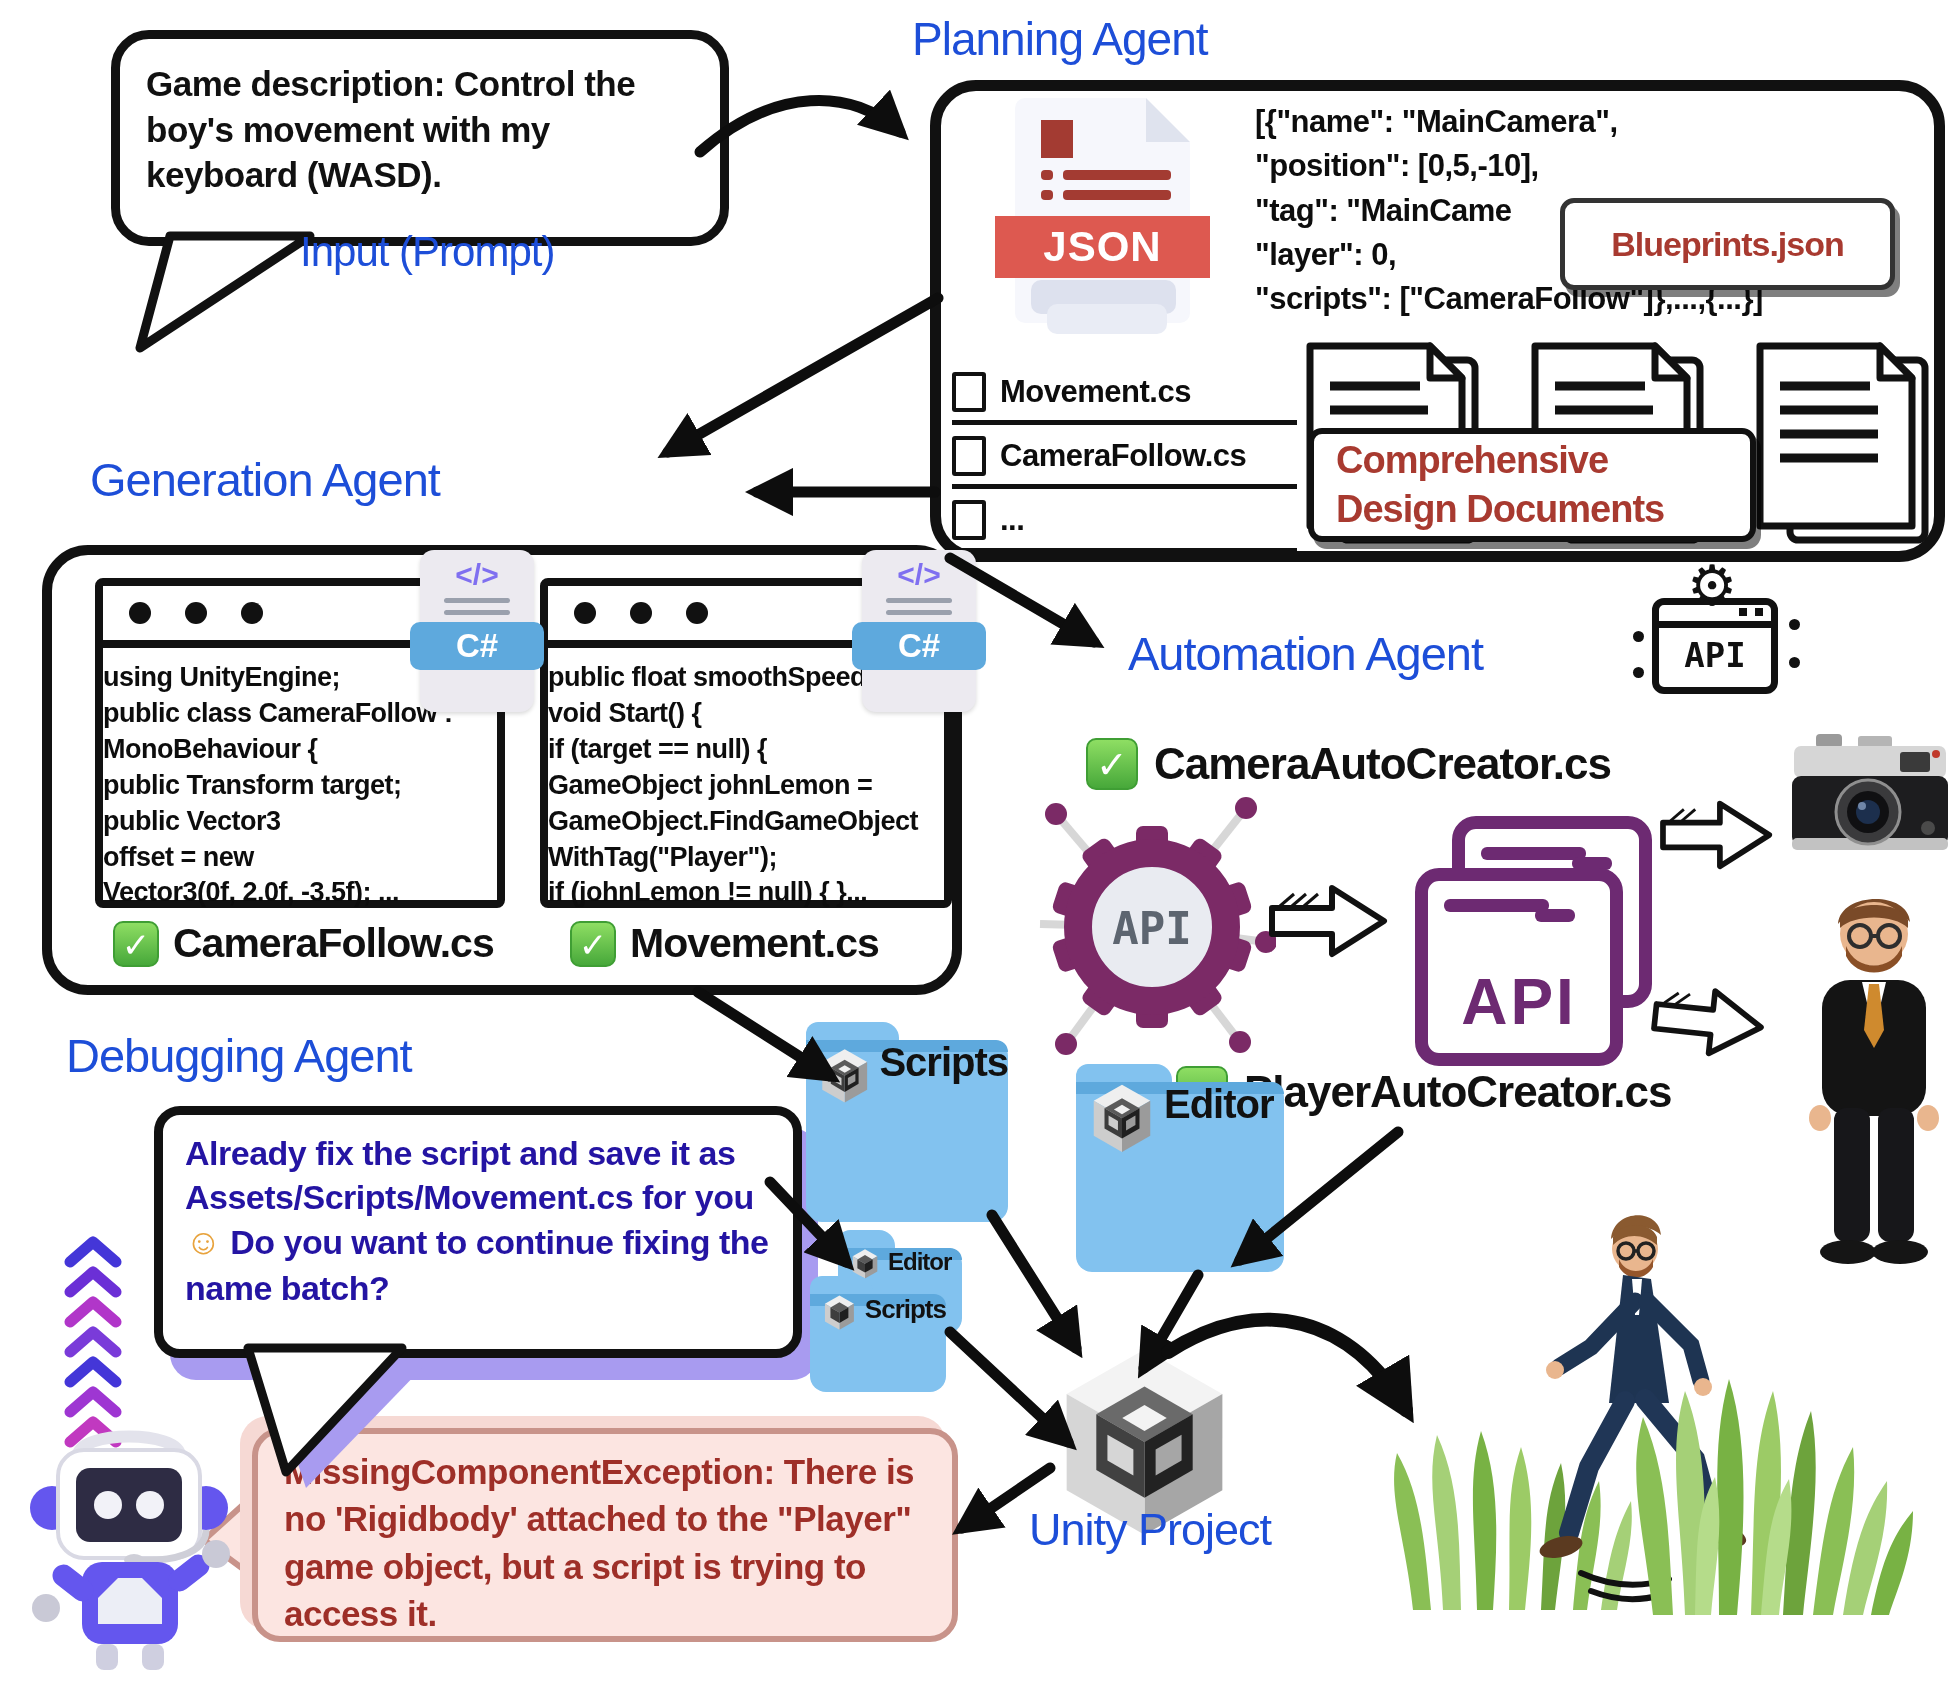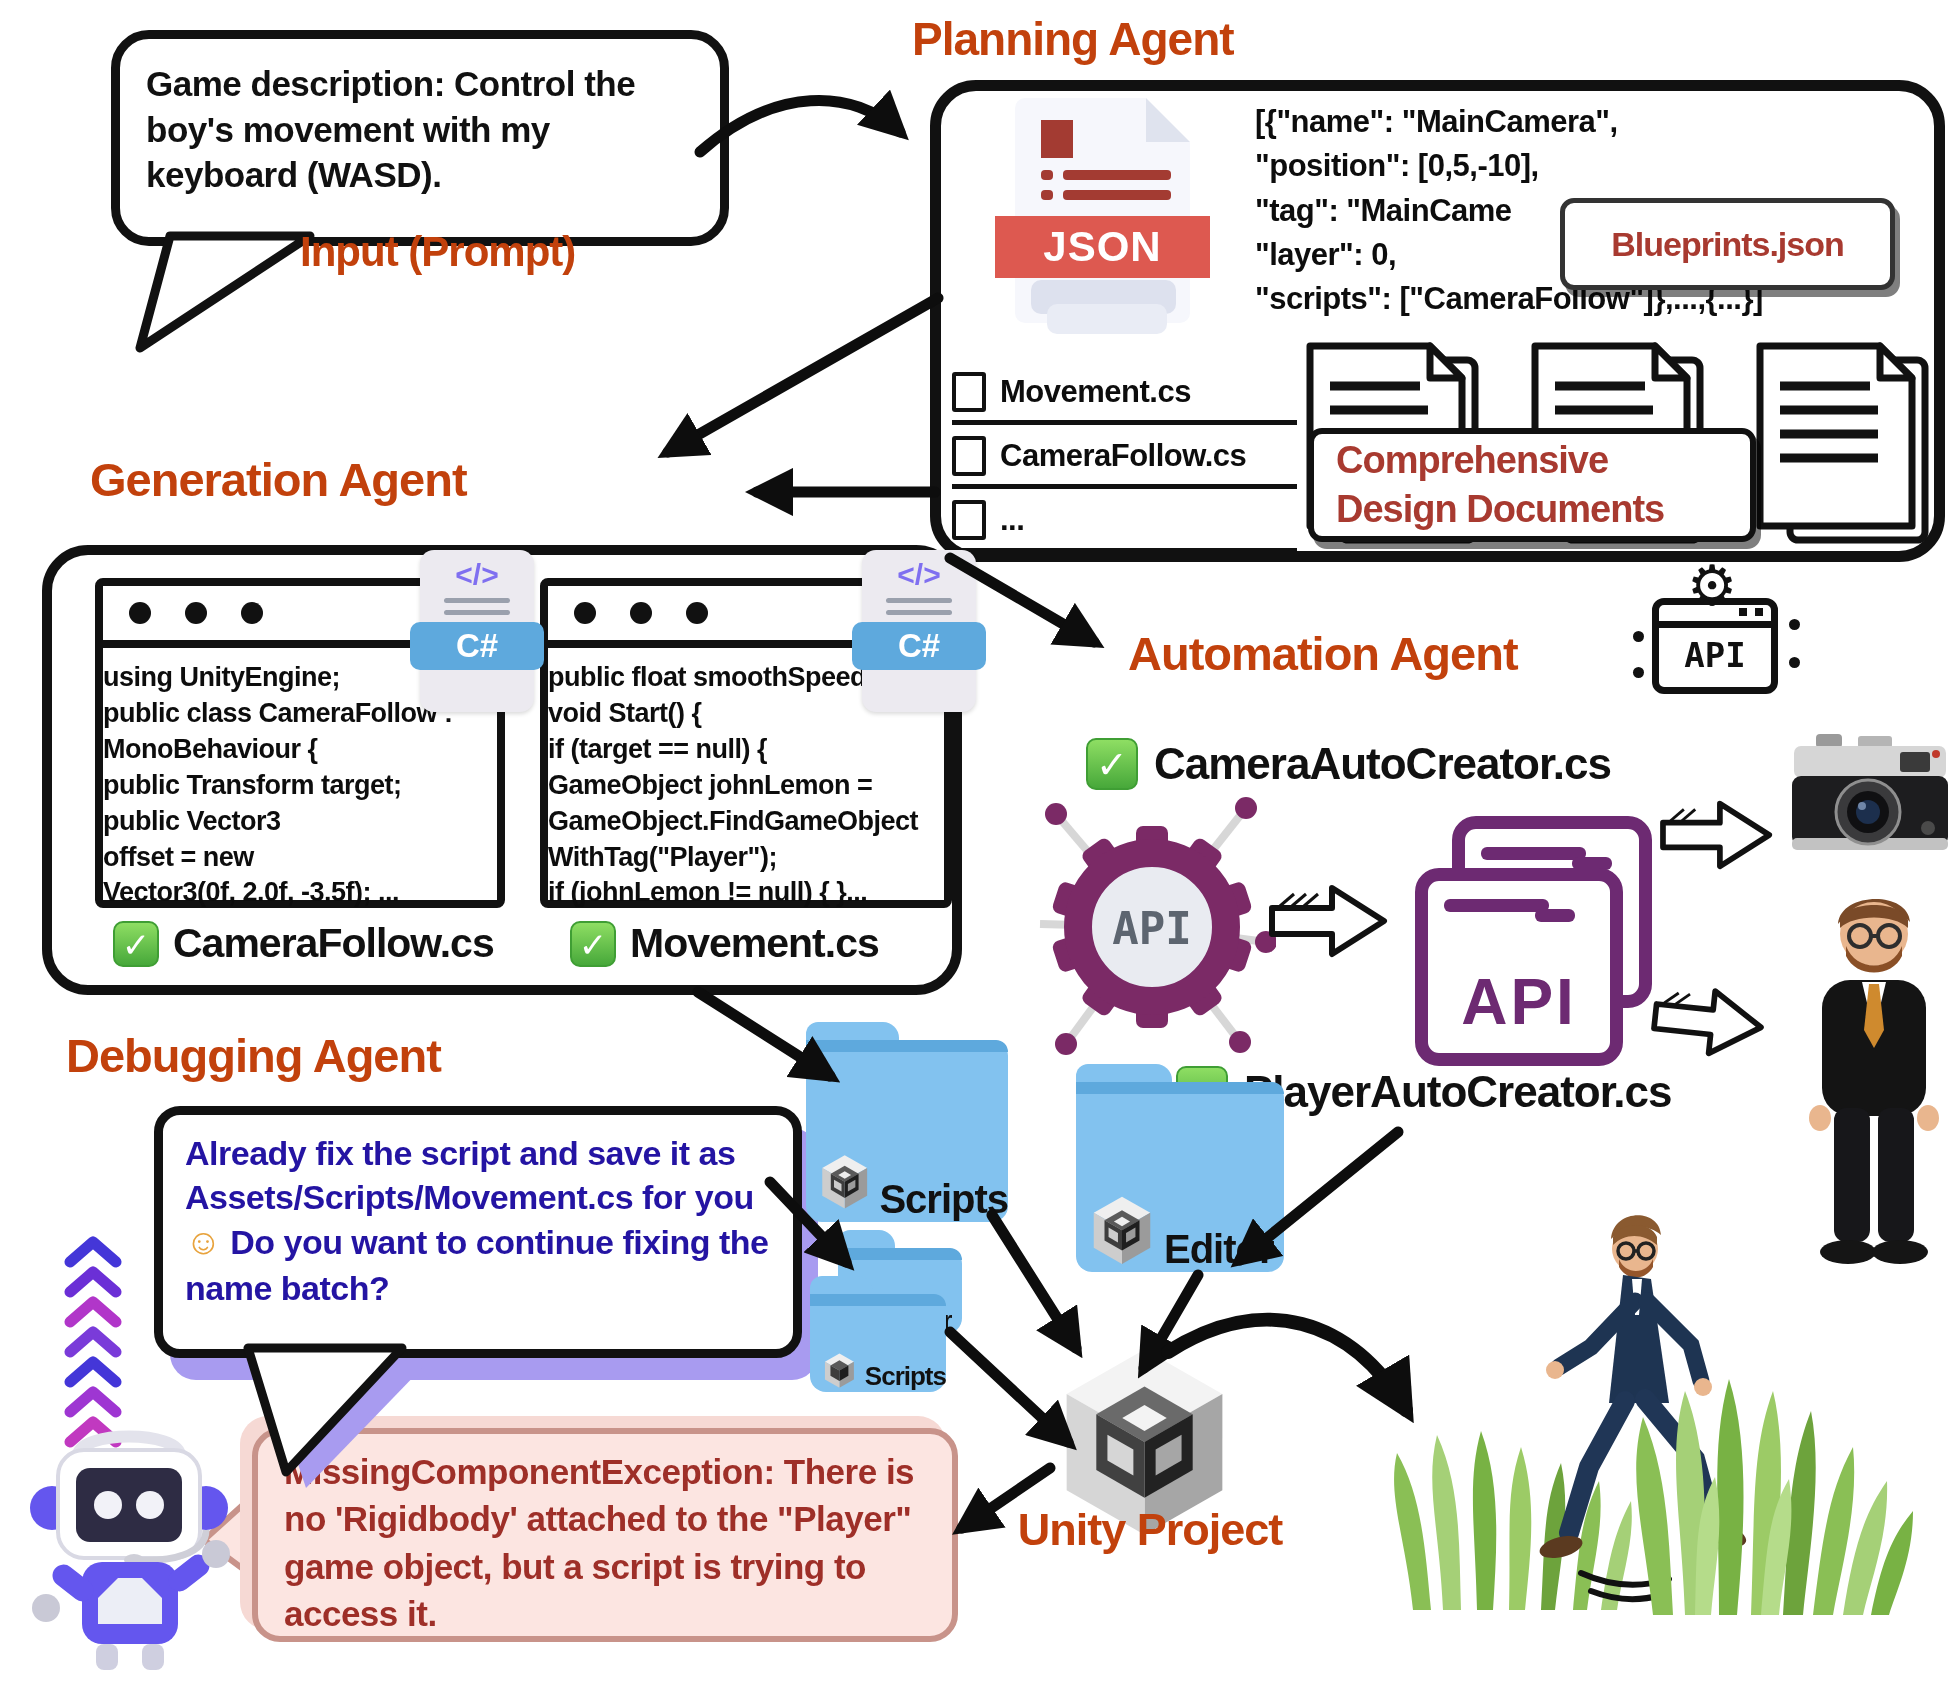--- a/index.html
+++ b/index.html
@@ -1,19 +1,19 @@
 <!DOCTYPE html>
 <html><head>
 <meta charset="utf-8">
 <style>
   html,body{margin:0;padding:0;background:#fff;}
   .canvas{position:relative;width:1960px;height:1700px;background:#fff;overflow:hidden;
           font-family:"Liberation Sans","DejaVu Sans",sans-serif;color:#0d0d0d;}
   .abs{position:absolute;}
-  .hd{font-weight:700;letter-spacing:-1px;color:#c2410c;}
+  .hd{font-weight:400;letter-spacing:-1px;color:#1d4ed8;}
   .pre{white-space:pre-line;}
   
   .bubble{position:absolute;background:#fff;border:9px solid #111;border-radius:38px;box-sizing:border-box;margin-left:36px;}
   .bubble-txt{font-weight:700;font-size:35px;line-height:1.3;color:#111;padding:22px 26px;letter-spacing:-0.5px;}
   
   .bigbox{position:absolute;border:11px solid #111;border-radius:46px;box-sizing:border-box;background:#fff;}
   
   .win{position:absolute;border:8px solid #111;border-radius:8px;background:#fff;box-sizing:border-box;}
   .win .bar{height:54px;border-bottom:8px solid #111;display:flex;align-items:center;padding-left:26px;gap:34px;}
   .dot{width:22px;height:22px;border-radius:50%;background:#111;}
@@ -43,21 +43,21 @@
   .jsonic .paper{position:absolute;left:20px;top:0;width:175px;height:225px;background:#f6f7fc;border-radius:10px;}
   .jsonic .fold{position:absolute;right:-0px;top:0;width:0;height:0;border-left:44px solid #dfe3ee;border-top:44px solid #fff;}
   .jsonic .sq{position:absolute;left:26px;top:22px;width:32px;height:38px;background:#a33b32;}
   .jsonic .row{position:absolute;left:26px;height:10px;background:#a33b32;border-radius:4px;}
   .jsonic .banner{position:absolute;left:0;top:118px;width:215px;height:62px;background:#dd5950;color:#fff;
                   font-weight:700;font-size:42px;text-align:center;line-height:62px;letter-spacing:1px;}
   .jsonic .foot1{position:absolute;left:36px;top:182px;width:145px;height:34px;background:#dde1ee;border-radius:10px;}
   .jsonic .foot2{position:absolute;left:52px;top:206px;width:120px;height:30px;background:#e9ecf5;border-radius:10px;}
   
   .folder{position:absolute;background:#82c2ef;border-radius:0 16px 16px 16px;box-sizing:border-box;
-          display:flex;align-items:flex-end;gap:8px;padding-left:12px;}
+          display:flex;align-items:flex-start;gap:8px;padding-left:12px;}
   .folder::before{content:"";position:absolute;top:-18px;left:0;width:46%;height:22px;background:#82c2ef;border-radius:12px 16px 0 0;}
   .folder::after{content:"";position:absolute;top:0;left:0;right:0;height:12px;background:#5ea9dd;border-radius:0 14px 0 0;}
   .folder .flbl{font-weight:700;color:#111;letter-spacing:-1px;position:relative;z-index:2;}
   
   .pwin{position:absolute;background:#fff;border:13px solid #6d2a72;border-radius:24px;box-sizing:border-box;}
   .pwin .tab{position:absolute;left:16px;top:18px;width:105px;height:13px;background:#6d2a72;border-radius:6px;}
   .pwin .tab::after{content:"";position:absolute;right:-26px;top:10px;width:40px;height:13px;background:#6d2a72;border-radius:6px;}
   .pwin .plbl{position:absolute;left:0;right:0;bottom:14px;text-align:center;color:#6d2a72;font-weight:700;font-size:64px;letter-spacing:3px;}
   
   .chip{position:absolute;width:126px;height:96px;border:7px solid #111;border-radius:12px;box-sizing:border-box;background:#fff;}

